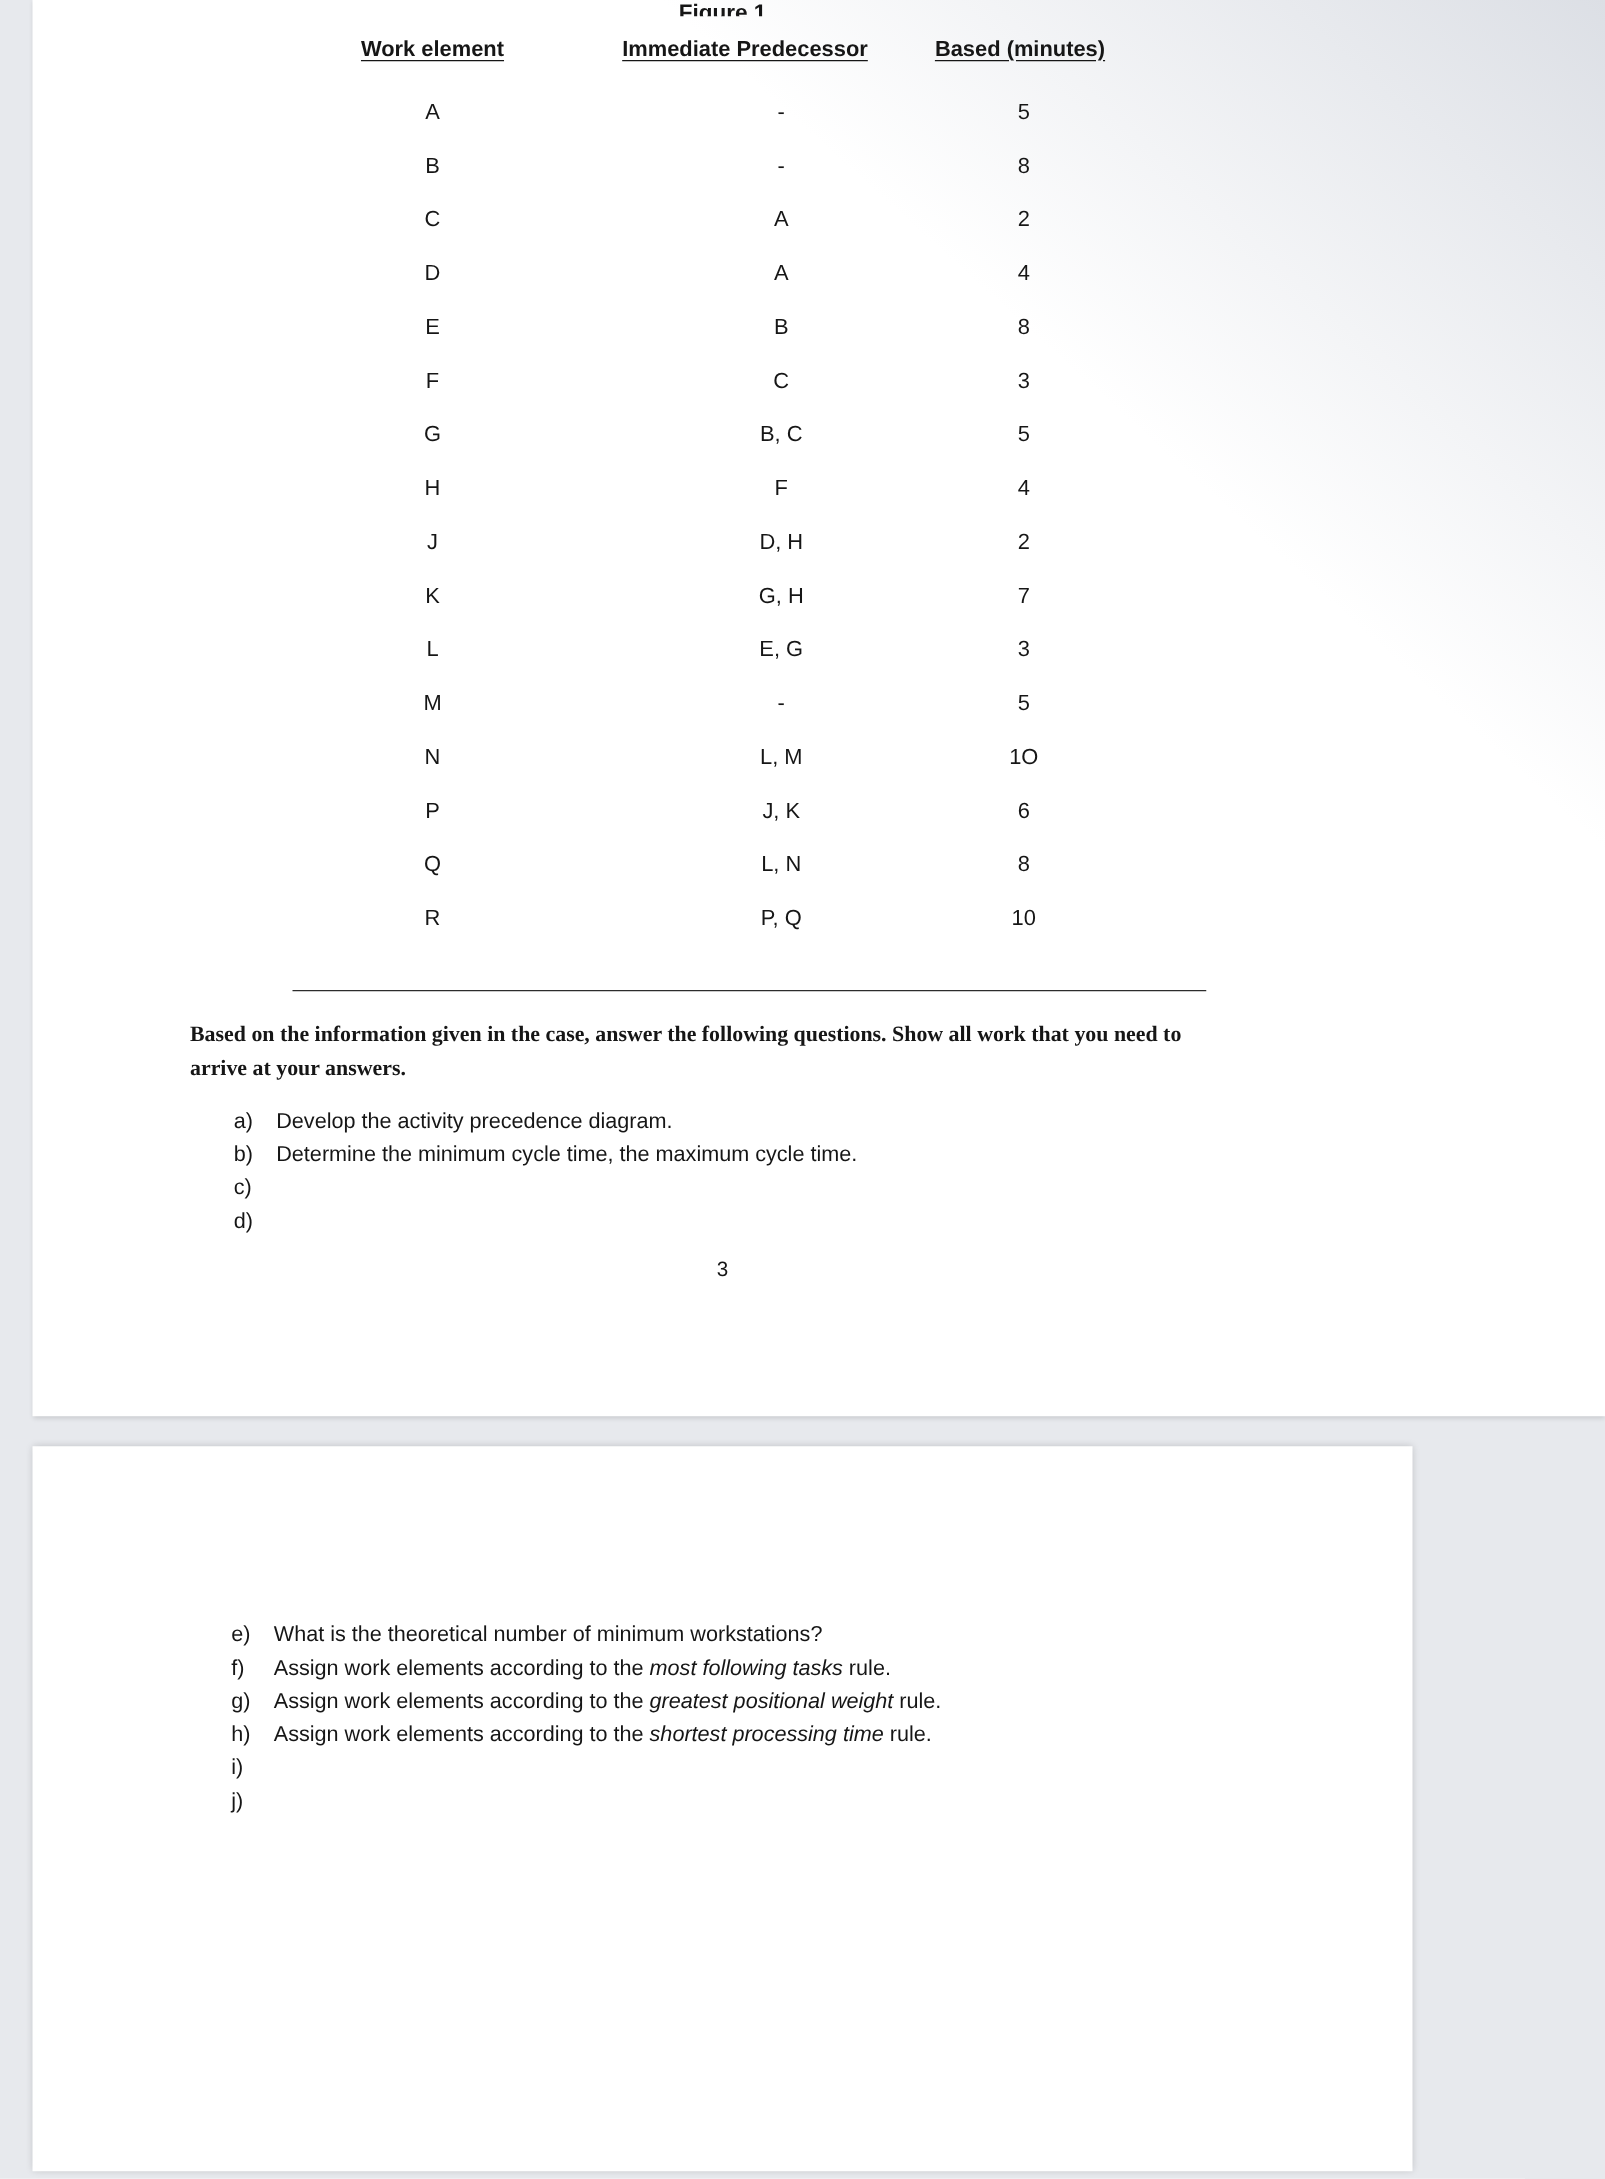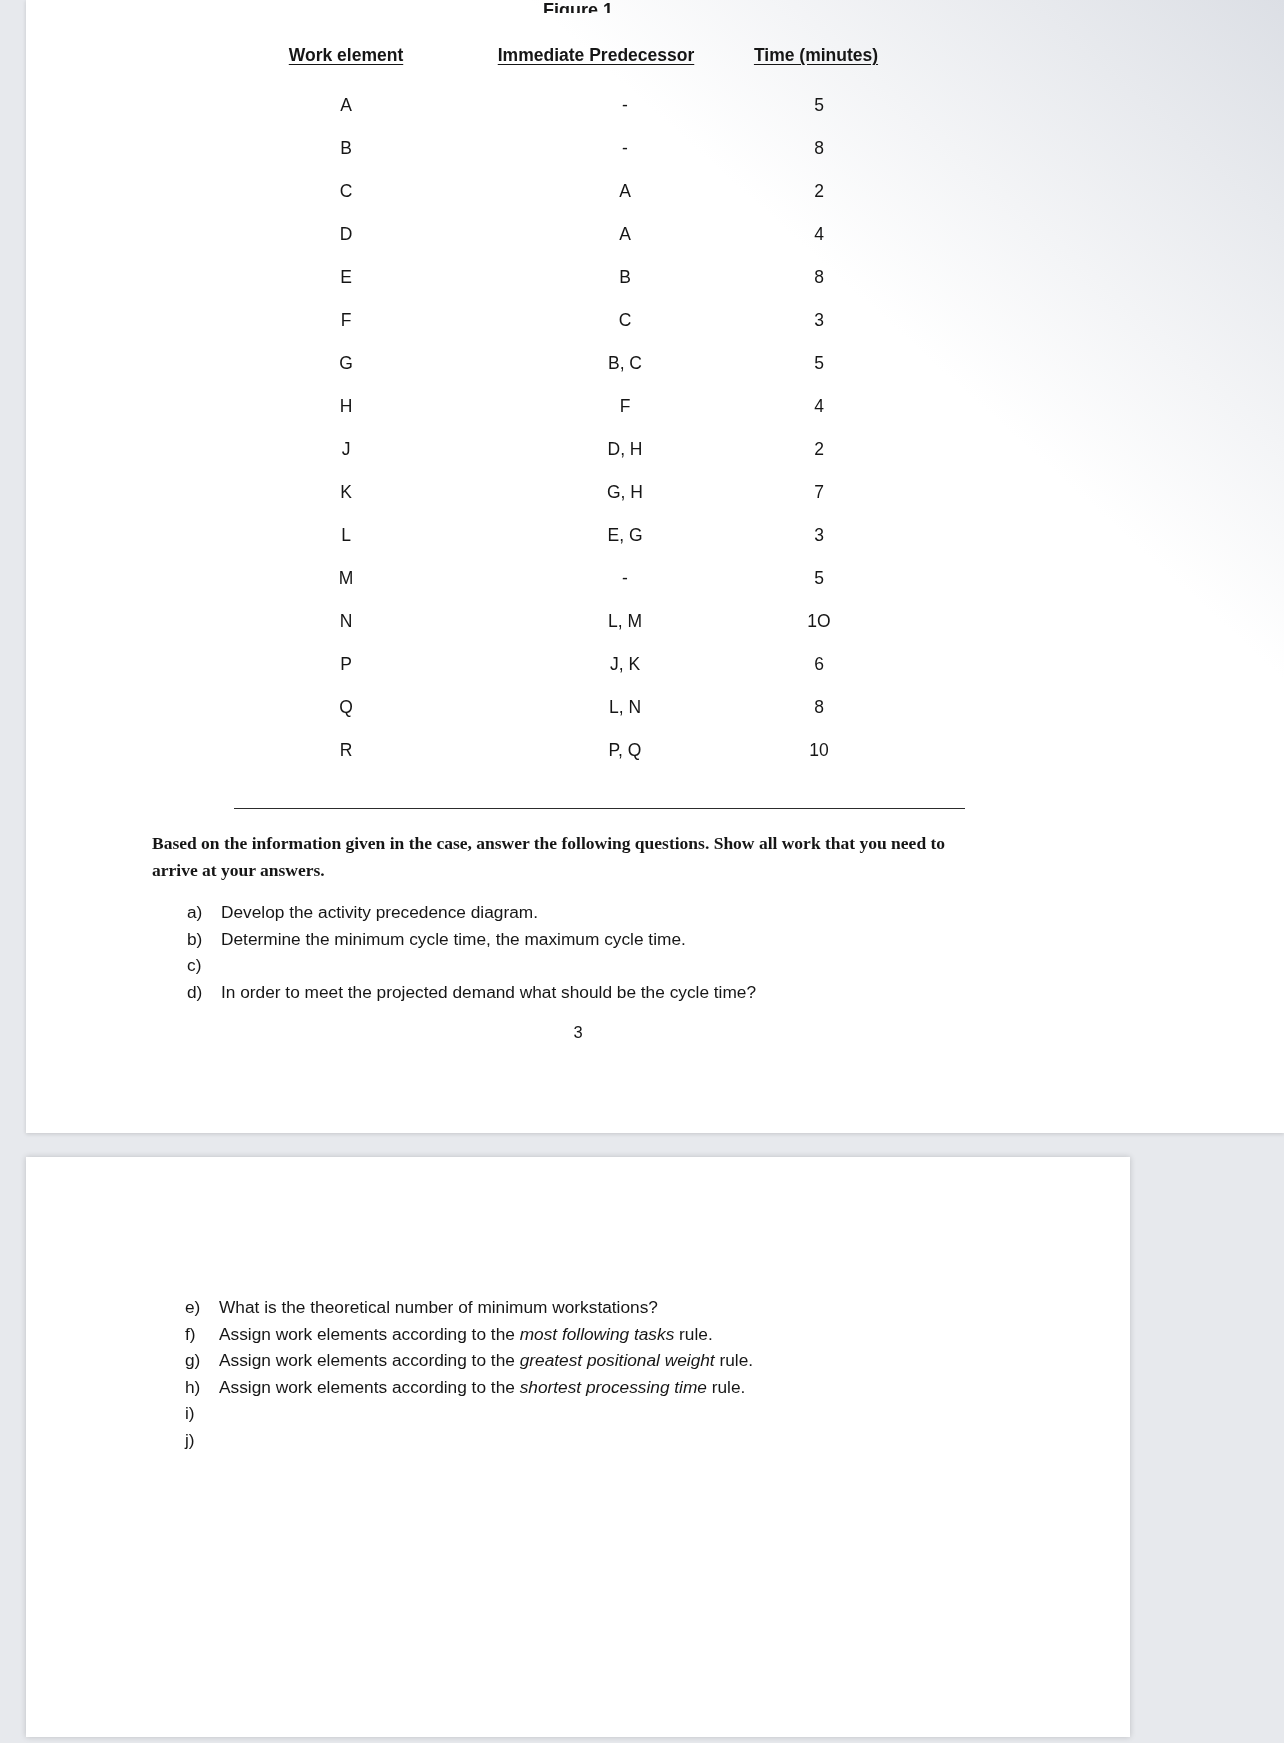--- a/index.html
+++ b/index.html
@@ -34,21 +34,21 @@
   .fig-title {
     width:1104px; height:13px;
     overflow:hidden;
     text-align:center;
     font-weight:bold;
     font-size:18px;
   }
   .fig-title span { display:inline-block; margin-top:-10px; }
 
   
-  .tbl { margin-top:32px; }
+  .tbl { margin-top:16px; }
   .tbl-head, .tbl-row {
     display:grid;
     grid-template-columns:260px 240px 200px;
     margin-left:190px;
   }
   .tbl-head { margin-bottom:18px; }
   .th {
     font-weight:bold;
     font-size:17.5px;
     text-align:center;
@@ -100,21 +100,21 @@
 
   <div class="page page1">
     <div class="fig-title">
       <span>Figure 1</span>
     </div>
 
     <div class="tbl">
       <div class="tbl-head">
         <span class="th">Work element</span>
         <span class="th">Immediate Predecessor</span>
-        <span class="th">Time (minutes)</span>
+        <span class="th">Based (minutes)</span>
       </div>
       <div>
   <div class="tbl-row">
     <span class="cell cell-element">A</span>
     <span class="cell cell-pred">-</span>
     <span class="cell cell-time">5</span>
   </div>
 
   <div class="tbl-row">
     <span class="cell cell-element">B</span>
@@ -222,21 +222,20 @@
     <span class="q-label">b)</span>
     <span class="q-text"><span>Determine the minimum cycle time, the maximum cycle time.</span><span class="q-italic"></span><span></span></span>
   </div>
 
   <div class="q-item">
     <span class="q-label">c)</span>
   </div>
 
   <div class="q-item">
     <span class="q-label">d)</span>
-    <span class="q-text"><span>In order to meet the projected demand what should be the cycle time?</span><span class="q-italic"></span><span></span></span>
   </div>
 </div>
 
     <div class="pageno">3</div>
   </div>
 
   <div class="page page2">
     <div class="qlist qlist2">
   <div class="q-item">
     <span class="q-label">e)</span>

